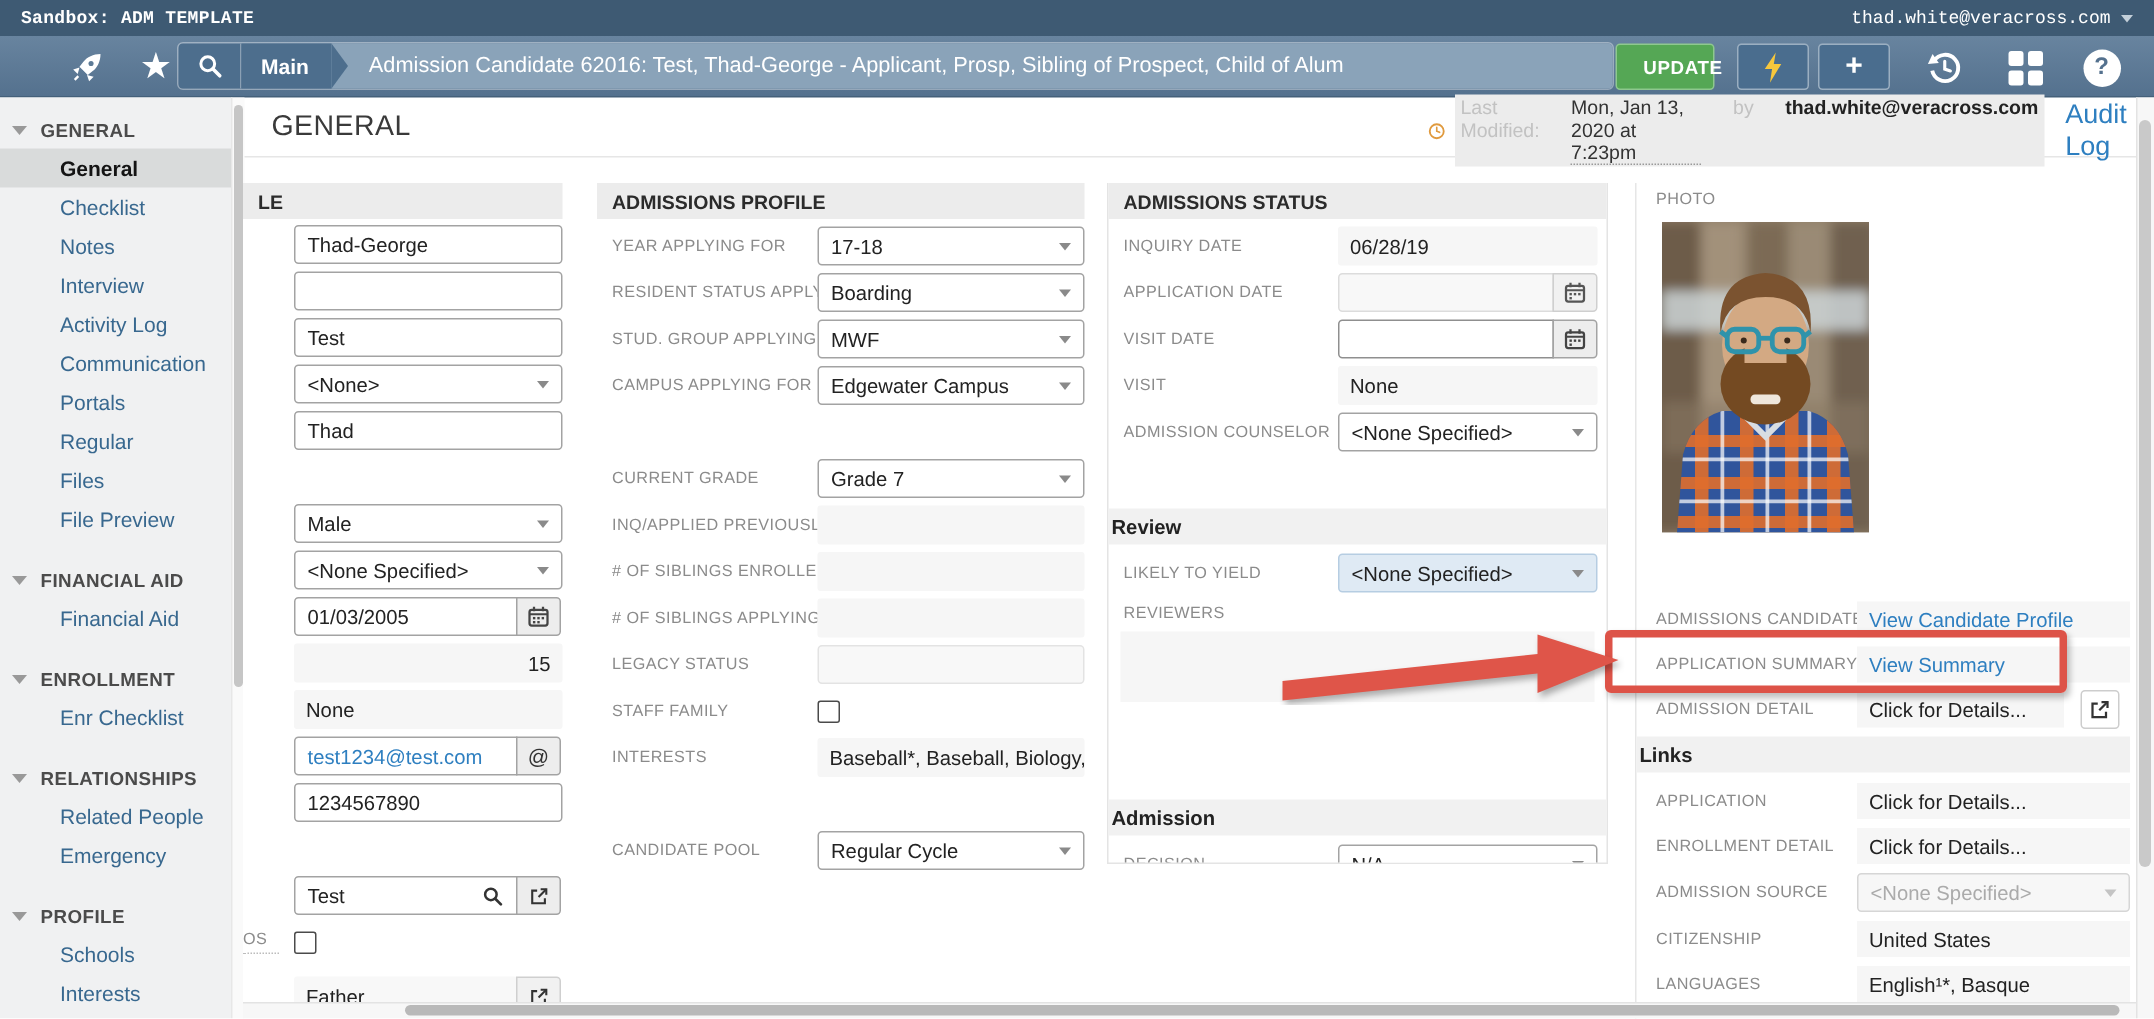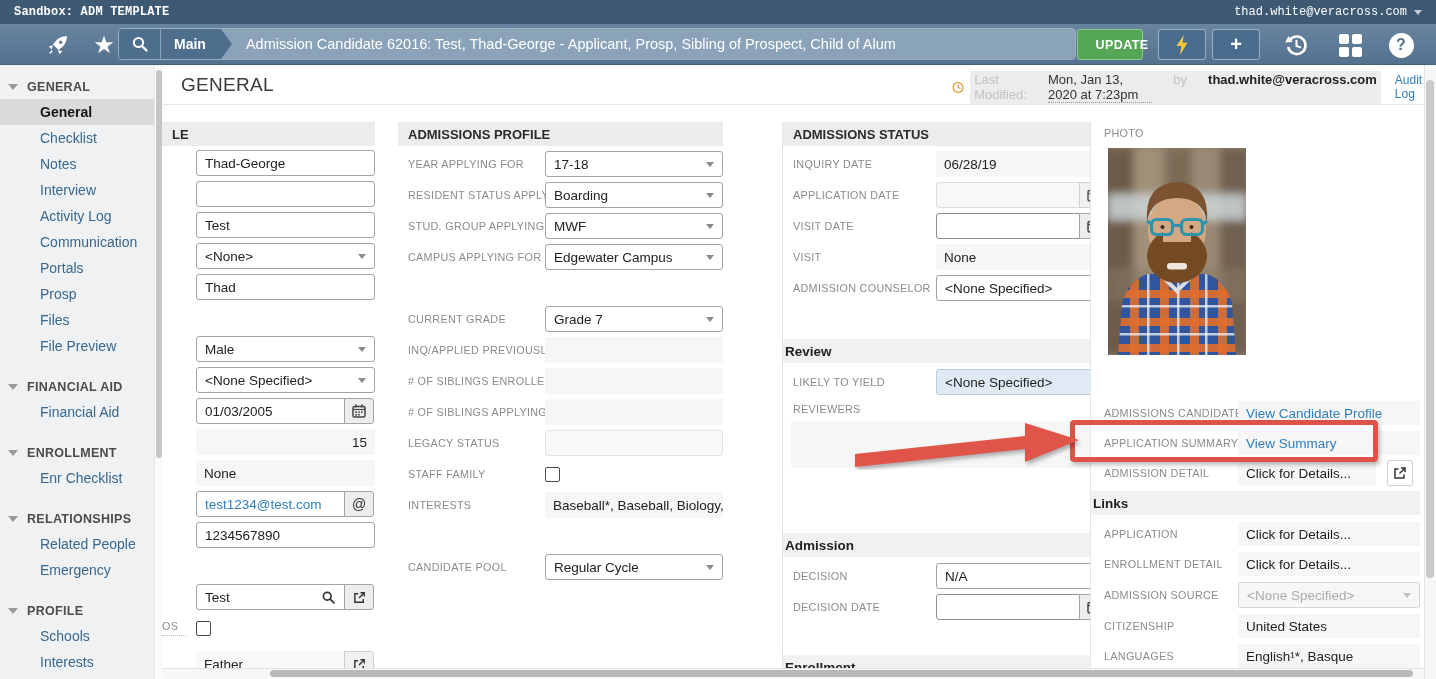--- a/index.html
+++ b/index.html
@@ -54,21 +54,21 @@
   .sb-thumb { position:absolute; left:155.5px; top:70px; width:6px; height:388px; background:#c6c6c6; border-radius:3px; }
 
   
   .page-title { position:absolute; left:181px; top:74px; font-size:19px; color:#3a3a3a; letter-spacing:.3px; }
   .header-rule { position:absolute; left:163px; top:104px; width:1261px; height:1px; background:#e6e6e6; }
   .lastmod { position:absolute; left:952px; top:77px; height:20px; display:flex; align-items:center; gap:6px; font-size:13px; }
   .lm-chip { background:#ececec; padding:1px 4px; display:flex; gap:21px; align-items:flex-start; }
   .lm-label, .lm-by { color:#c2c2c2; }
   .lm-value { color:#333; border-bottom:1px dotted #9a9a9a; }
   .lm-email { color:#222; font-weight:bold; }
-  .audit-link { color:#2e7fc0; font-size:12px; margin-left:8px; cursor:pointer; }
+  .audit-link { color:#2e7fc0; font-size:18px; margin-left:8px; cursor:pointer; }
 
   
   .panel { position:absolute; top:122px; background:#fff; }
   .panel-h { background:#ececec; font-weight:bold; font-size:13px; color:#2b2b2b; height:24px;
              display:flex; align-items:center; padding:0 10px; }
   .panel-sub { background:#f1f1f1; font-weight:bold; font-size:13.5px; color:#222; height:24px;
                display:flex; align-items:center; padding:0 2px; }
   .f-row { display:flex; align-items:center; height:26px; margin-top:5px; }
   .spacer { height:31px; }
   .f-label { font-size:10.8px; color:#8b8b8b; letter-spacing:.3px; line-height:13px; overflow:hidden; white-space:nowrap; }
@@ -97,21 +97,21 @@
   .c1-ctrl { width:179px; }
   .c1-split { width:149px; }
 
   
   .col2 { left:398px; width:325px; }
   .col2 .f-row { padding-left:10px; }
   .col2 .f-label { width:137px; flex:none; }
   .c2-ctrl { width:178px; }
 
   
-  .col3 { left:738px; width:334px; border-left:1px solid #e4e4e4; border-right:1px solid #e4e4e4; border-bottom:1px solid #e4e4e4; height:557px; overflow:hidden;margin-left:44px; }
+  .col3 { left:738px; width:334px; border-left:1px solid #e4e4e4; border-right:1px solid #e4e4e4; border-bottom:1px solid #e4e4e4; height:454px; overflow:hidden; }
   .col3 .f-row { padding:0 6px 0 10px; }
   .col3 .f-label { width:143px; flex:none; }
   .c3-ctrl { flex:1; }
   .c3-split { flex:1; }
   .reviewers-box { margin:4px 8px 0 8px; height:47px; background:#f6f6f6; }
 
   
   .col4 { left:1090px; width:330px; border-left:1px solid #e6e6e6; height:557px; overflow:hidden; }
   .photo-label { margin:5px 0 0 13px; font-size:10.8px; color:#8b8b8b; letter-spacing:.3px; }
   .photo { margin:9px 0 0 17px; width:138px; height:207px; display:block; }
@@ -208,21 +208,21 @@
         <span class="sb-tri"></span>
         <span>GENERAL</span>
       </div>
     <div class="sb-item selected">General</div>
     <div class="sb-item">Checklist</div>
     <div class="sb-item">Notes</div>
     <div class="sb-item">Interview</div>
     <div class="sb-item">Activity Log</div>
     <div class="sb-item">Communication</div>
     <div class="sb-item">Portals</div>
-    <div class="sb-item">Prosp</div>
+    <div class="sb-item">Regular</div>
     <div class="sb-item">Files</div>
     <div class="sb-item">File Preview</div>
   </div>
   <div class="sb-section">
     <div class="sb-head">
         <span class="sb-tri"></span>
         <span>FINANCIAL AID</span>
       </div>
     <div class="sb-item">Financial Aid</div>
   </div>

